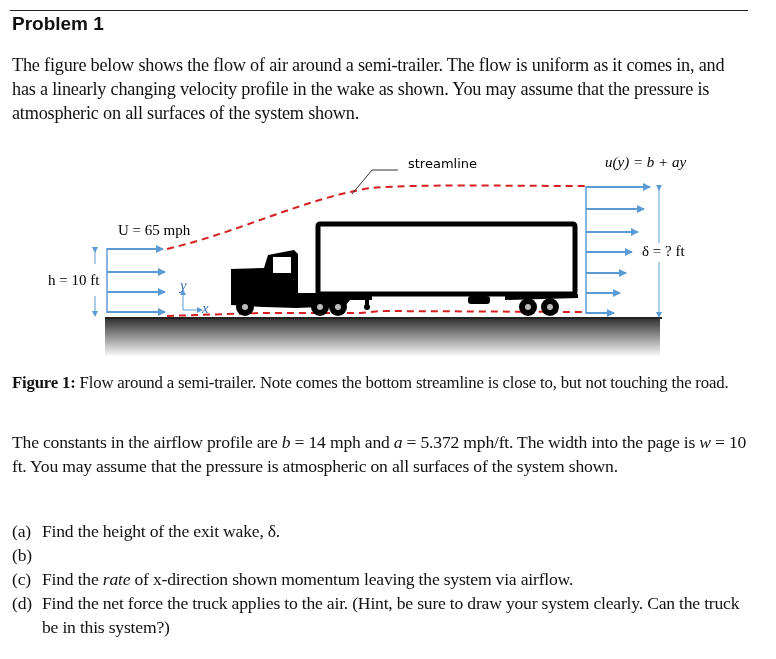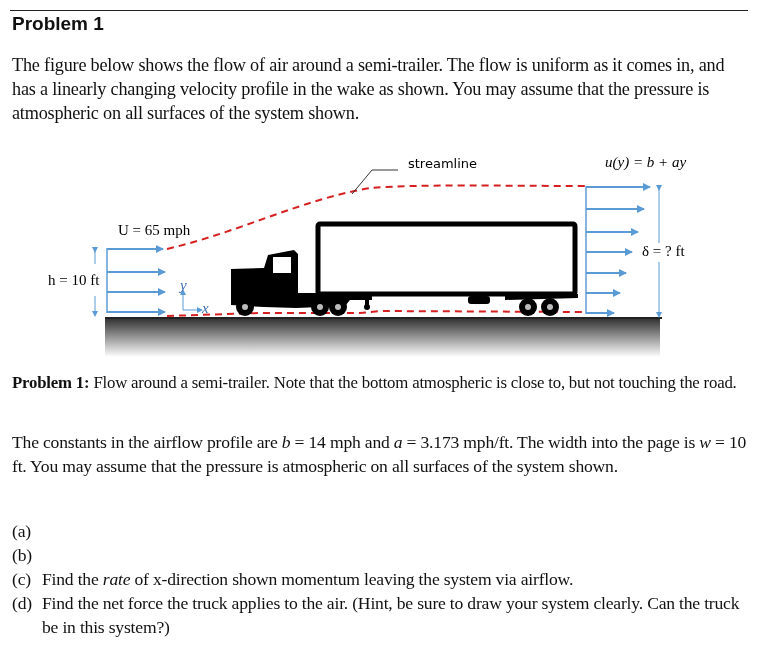--- a/index.html
+++ b/index.html
@@ -106,27 +106,28 @@
     <line x1="659" y1="188" x2="659" y2="243" stroke-width="1" marker-start="url(#ahs)"></line>
     <line x1="659" y1="262" x2="659" y2="315" stroke-width="1" marker-end="url(#ahs)"></line>
   </g>
 
   <text x="118" y="235" class="math">U = 65 mph</text>
   <text x="48" y="285" class="math">h = 10 ft</text>
   <text x="605" y="167" class="math" font-style="italic">u(y) = b + ay</text>
   <text x="642" y="256" class="math">δ = ? ft</text>
 </svg>
 
-<div class="para cap"><b>Problem 1:</b> <span>Flow around a semi-trailer. Note that the bottom atmospheric is close to, but not touching the road.</span></div>
+<div class="para cap"><b>Figure 1:</b> <span>Flow around a semi-trailer. Note comes the bottom streamline is close to, but not touching the road.</span></div>
 
-<div class="para p2"><span>The constants in the airflow profile are </span><i>b</i><span> = 14 mph and </span><i>a</i><span> = 3.173 mph/ft. The width into the page is </span><i>w</i><span> = 10 ft. You may assume that the pressure is atmospheric on all surfaces of the system shown.</span></div>
+<div class="para p2"><span>The constants in the airflow profile are </span><i>b</i><span> = 14 mph and </span><i>a</i><span> = 5.372 mph/ft. The width into the page is </span><i>w</i><span> = 10 ft. You may assume that the pressure is atmospheric on all surfaces of the system shown.</span></div>
 
 <div class="para qs">
   <div class="q">
       <span class="lbl">(a)</span>
+      <span><span>Find the height of the exit wake, δ.</span></span>
     </div>
   <div class="q">
       <span class="lbl">(b)</span>
     </div>
   <div class="q">
       <span class="lbl">(c)</span>
       <span><span>Find the </span><i>rate</i><span> of x-direction shown momentum leaving the system via airflow.</span></span>
     </div>
   <div class="q">
       <span class="lbl">(d)</span>

